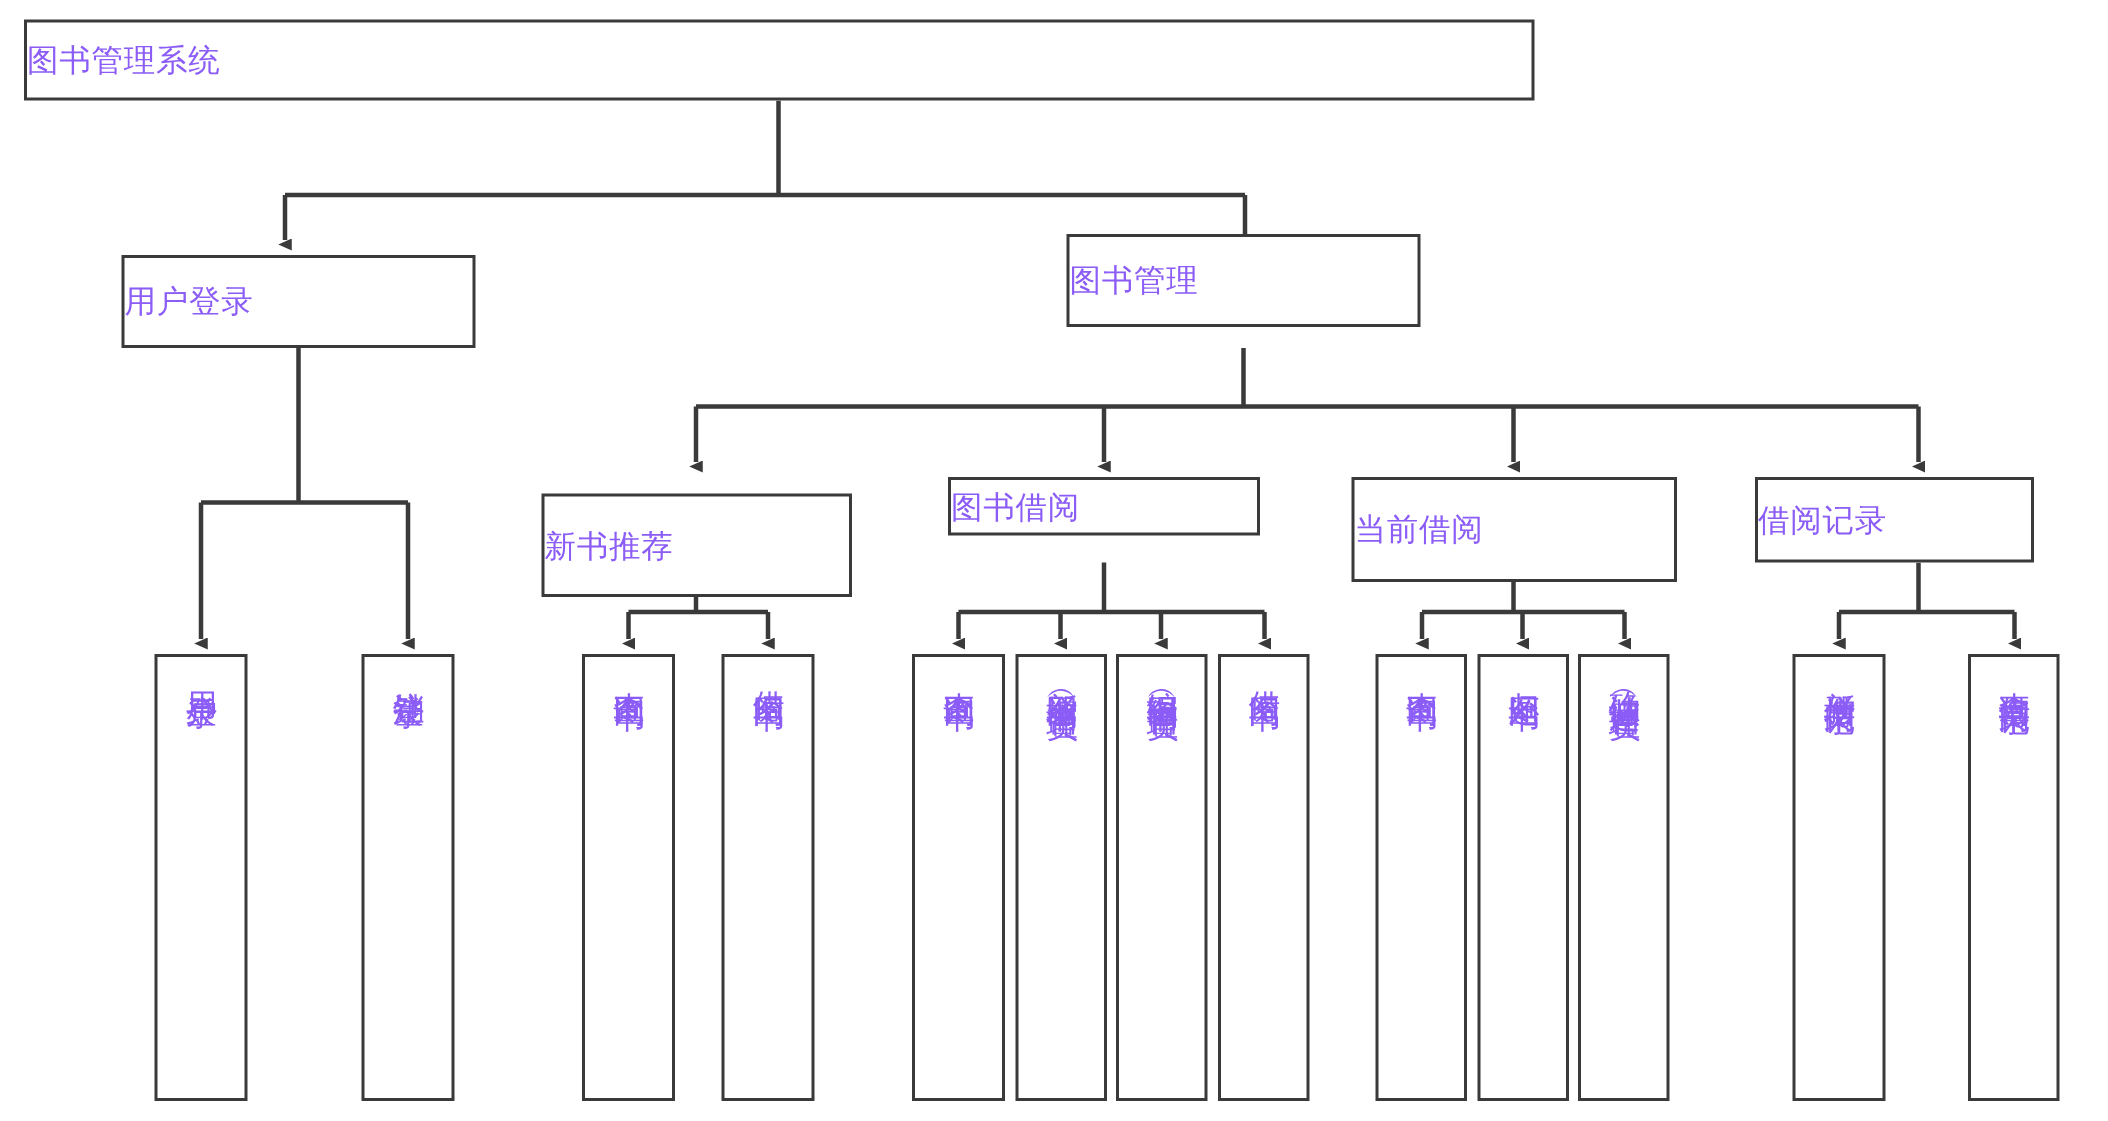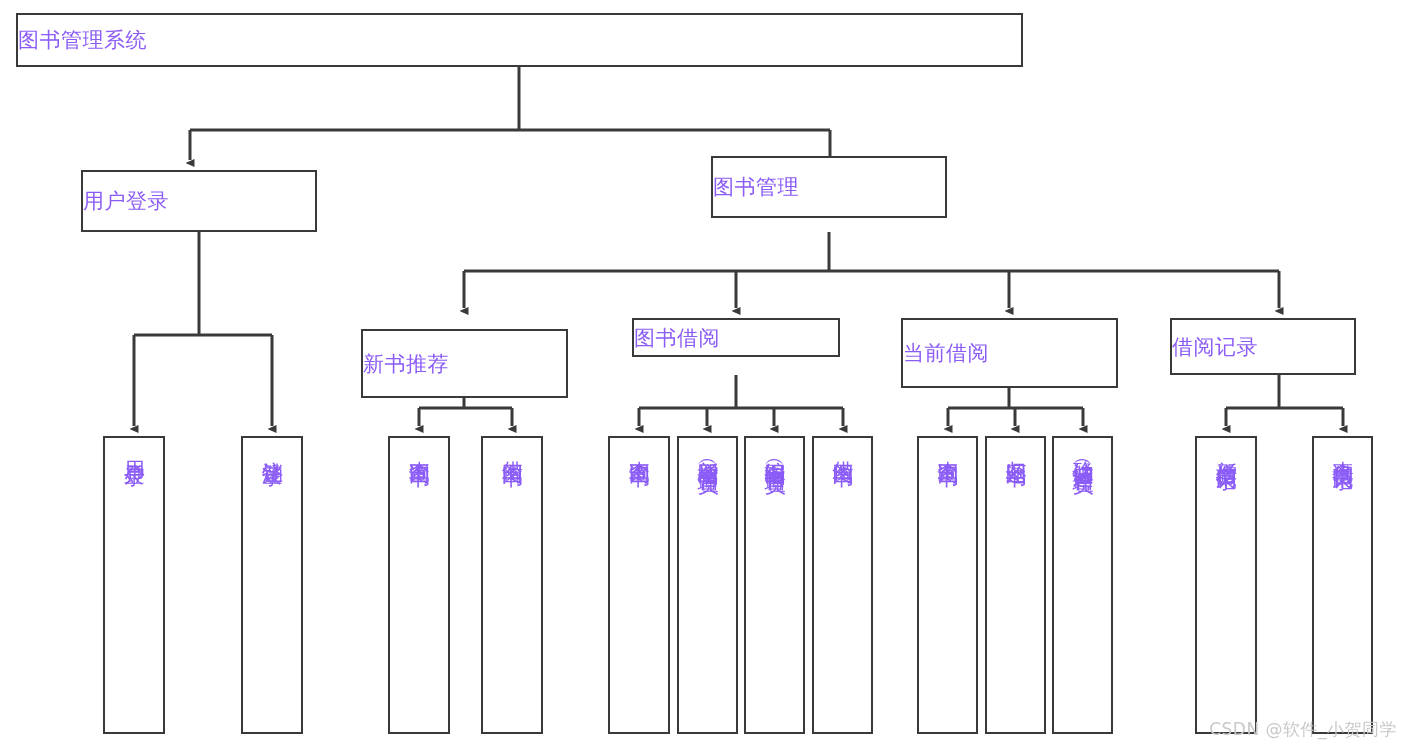--- a/index.html
+++ b/index.html
@@ -191,15 +191,14 @@
   <div class="node vertical" style="left:1052px; top:436px; width:61px; height:298px;">
     <span class="label">确认归还（管理员）</span>
   </div>
   <div class="node vertical" style="left:1195px; top:436px; width:62px; height:298px;">
     <span class="label">新增借阅记录</span>
   </div>
   <div class="node vertical" style="left:1312px; top:436px; width:61px; height:298px;">
     <span class="label">查询借阅记录</span>
   </div>
 
-  <div id="watermark">CSDN @软件_小贺同学</div>
 
 </div>
 
 </body></html>

